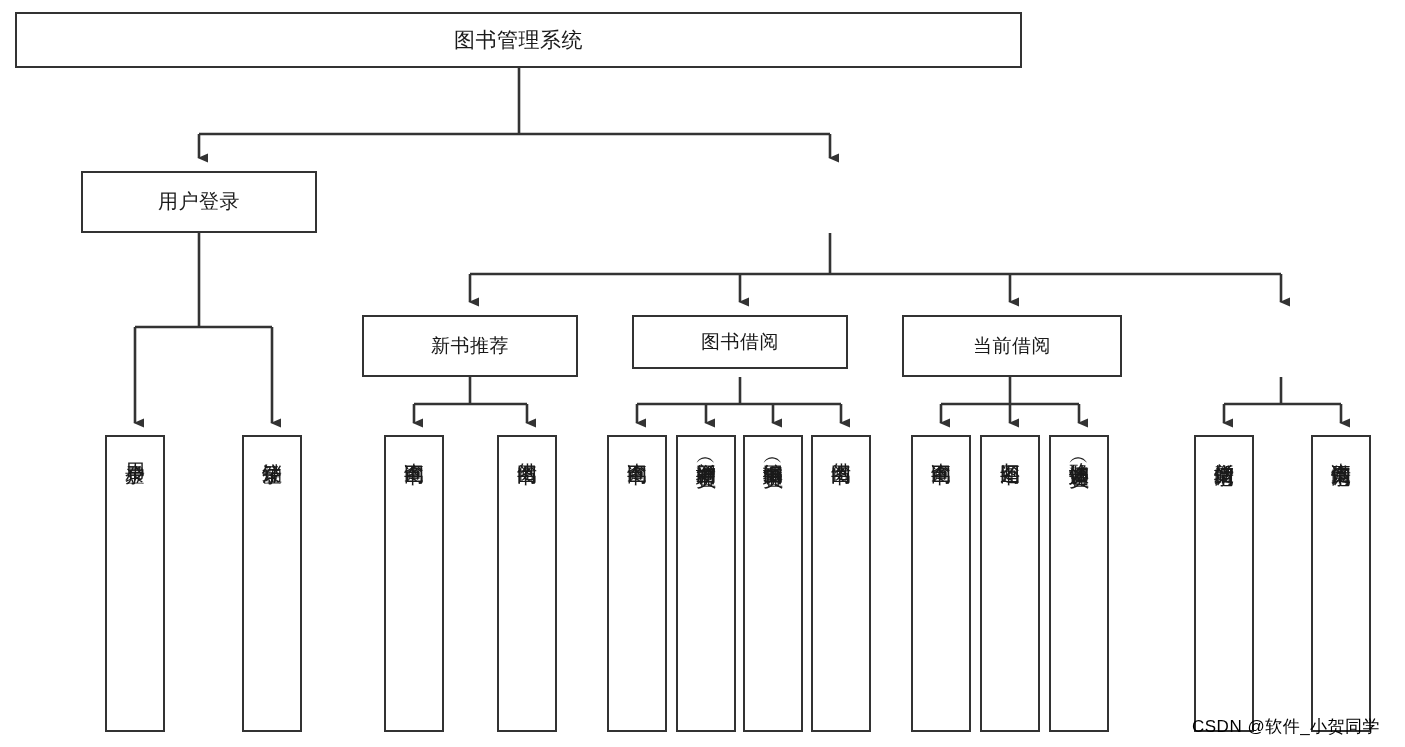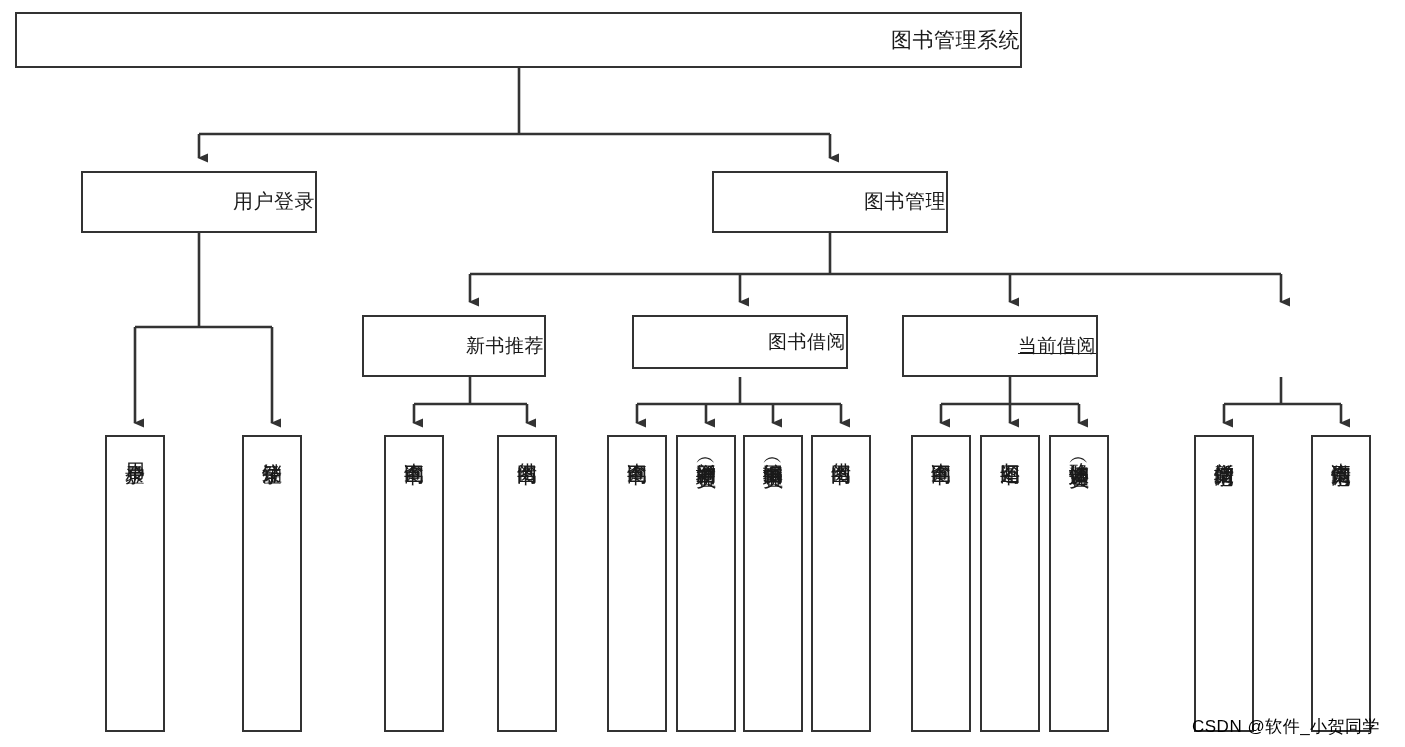--- a/index.html
+++ b/index.html
@@ -26,21 +26,21 @@
     height: 747px;
     pointer-events: none;
   }
   .node {
     position: absolute;
     box-sizing: border-box;
     border: 2px solid #333333;
     background: #ffffff;
     display: flex;
     align-items: center;
-    justify-content: flex-end;
+    justify-content: center;
     color: #1a1a1a;
     z-index: 2;
   }
   .node-label {
     display: block;
     text-align: center;
     line-height: 1.18;
     letter-spacing: 0.5px;
   }
   .node.root {
@@ -133,31 +133,28 @@
     </g>
   </svg>
 
   <div class="node root" style="left:15px; top:12px; width:1007px; height:56px;">
     <span class="node-label">图书管理系统</span>
   </div>
 
   <div class="node lvl1" style="left:81px; top:171px; width:236px; height:62px;">
     <span class="node-label">用户登录</span>
   </div>
-  <div class="node lvl1" style="left:712px; top:171px; width:236px; height:62px;">
-    <span class="node-label">图书管理</span>
-  </div>
-
-  <div class="node lvl2" style="left:362px; top:315px; width:184px; height:62px;">
+
+  <div class="node lvl2" style="left:362px; top:315px; width:216px; height:62px;">
     <span class="node-label">新书推荐</span>
   </div>
   <div class="node lvl2" style="left:632px; top:315px; width:216px; height:54px;">
     <span class="node-label">图书借阅</span>
   </div>
-  <div class="node lvl2" style="left:902px; top:315px; width:196px; height:62px;text-decoration:underline;">
+  <div class="node lvl2" style="left:902px; top:315px; width:220px; height:62px;">
     <span class="node-label">当前借阅</span>
   </div>
 
   <div class="node leaf" style="left:105px; top:435px; width:60px; height:297px;">
     <span class="node-label">用户登录</span>
   </div>
   <div class="node leaf" style="left:242px; top:435px; width:60px; height:297px;">
     <span class="node-label">注销登录</span>
   </div>
 

